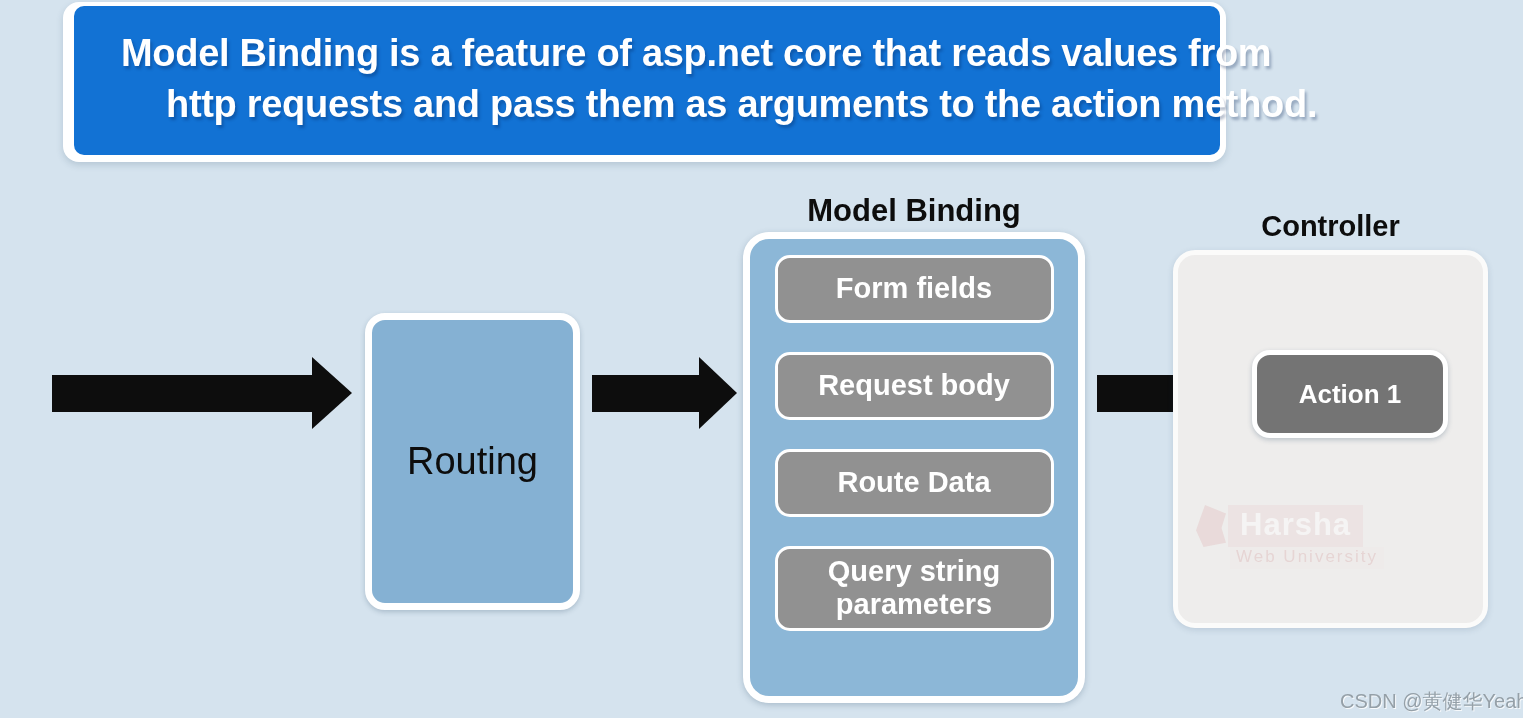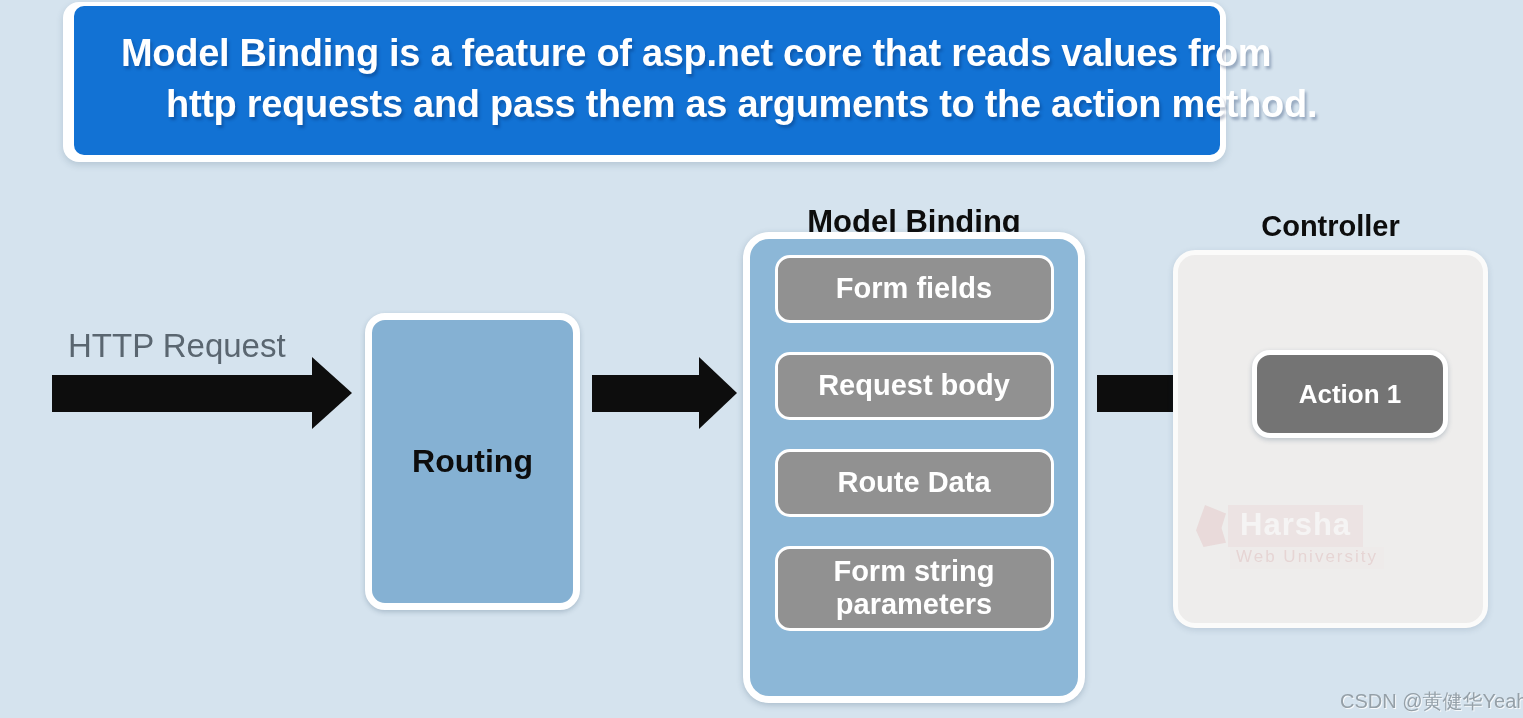--- a/index.html
+++ b/index.html
@@ -41,21 +41,21 @@
   .banner-line.l2 { top: 77px; margin-left: 45px; }
 
   
   .section-label {
     position: absolute;
     font-weight: bold;
     color: #0d0d0d;
     text-align: center;
     white-space: nowrap;
   }
-  .mb-label { left: 743px; top: 204px; width: 342px; font-size: 31px; }
+  .mb-label { left: 743px; top: 193px; width: 342px; font-size: 31px; }
   .ctrl-label { left: 1173px; top: 210px; width: 315px; font-size: 29px; }
 
   
   .http-label {
     position: absolute;
     left: 68px; top: 327px;
     font-size: 33px;
     color: #5a6670;
     white-space: nowrap;
   }
@@ -88,22 +88,22 @@
     box-sizing: border-box;
     background: #85b1d3;
     border: 7px solid #ffffff;
     border-radius: 20px;
     box-shadow: 0 2px 5px rgba(40,70,100,0.25);
     display: flex;
     align-items: center;
     justify-content: center;
   }
   .routing-text {
-    font-size: 32px;
-    font-weight: bold;
+    font-size: 38px;
+    font-weight: normal;
     color: #0d0d0d;
   }
 
   
   .mb-container {
     position: absolute;
     left: 743px; top: 232px;
     width: 342px; height: 471px;
     box-sizing: border-box;
     background: #8cb7d7;
@@ -208,21 +208,20 @@
 
 <div id="canvas">
 
   <div class="banner-wrap">
     <div class="banner">
       <div class="banner-line l1">Model Binding is a feature of asp.net core that reads values from</div>
       <div class="banner-line l2">http requests and pass them as arguments to the action method.</div>
     </div>
   </div>
 
-  <div class="http-label">HTTP Request</div>
 
   <div class="arrow a1">
     <div class="shaft"></div>
     <div class="head"></div>
   </div>
   <div class="arrow a2">
     <div class="shaft"></div>
     <div class="head"></div>
   </div>
   <div class="arrow a3">
@@ -232,21 +231,21 @@
 
   <div class="routing-box">
     <div class="routing-text">Routing</div>
   </div>
 
   <div class="section-label mb-label">Model Binding</div>
   <div class="mb-container">
     <div class="src-box">Form fields</div>
     <div class="src-box">Request body</div>
     <div class="src-box">Route Data</div>
-    <div class="src-box">Form string parameters</div>
+    <div class="src-box">Query string parameters</div>
   </div>
 
   <div class="section-label ctrl-label">Controller</div>
   <div class="ctrl-container">
     <div class="action-box">Action 1</div>
     <div class="harsha-wm">
       <div class="harsha-top">
         <div class="harsha-logo-icon"></div>
         <div class="harsha-name">Harsha</div>
       </div>

